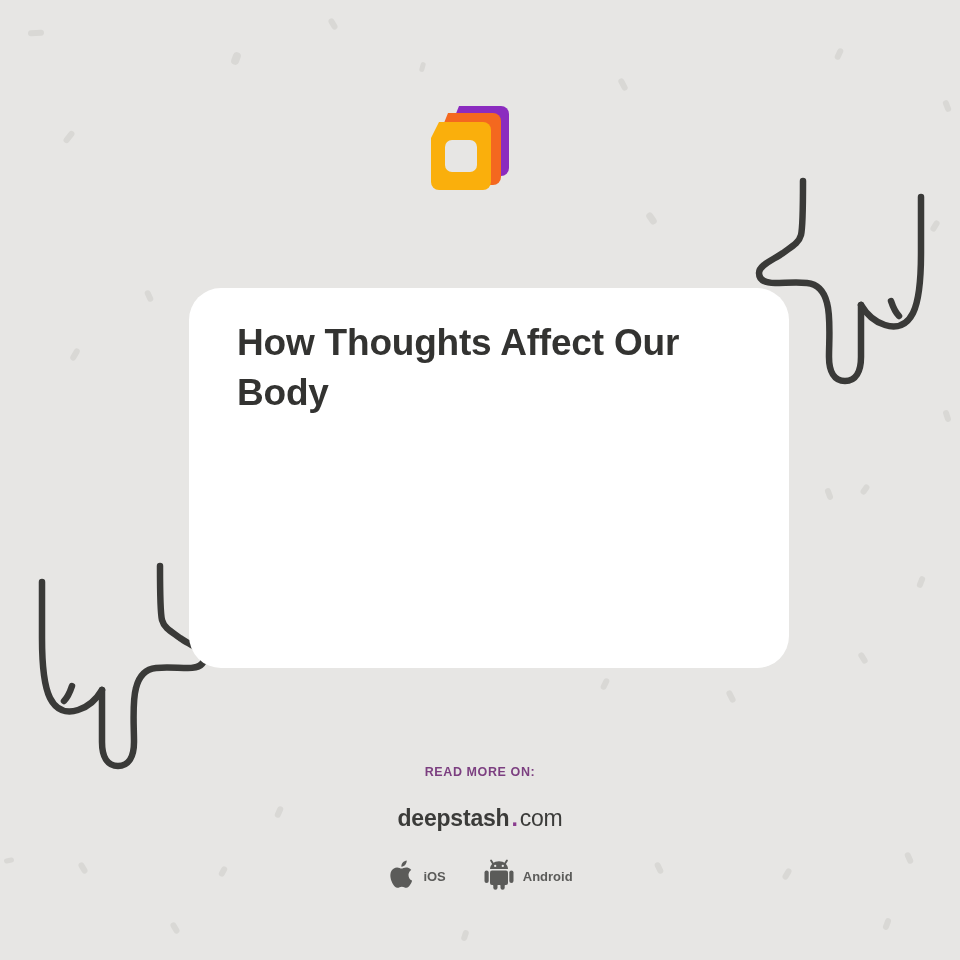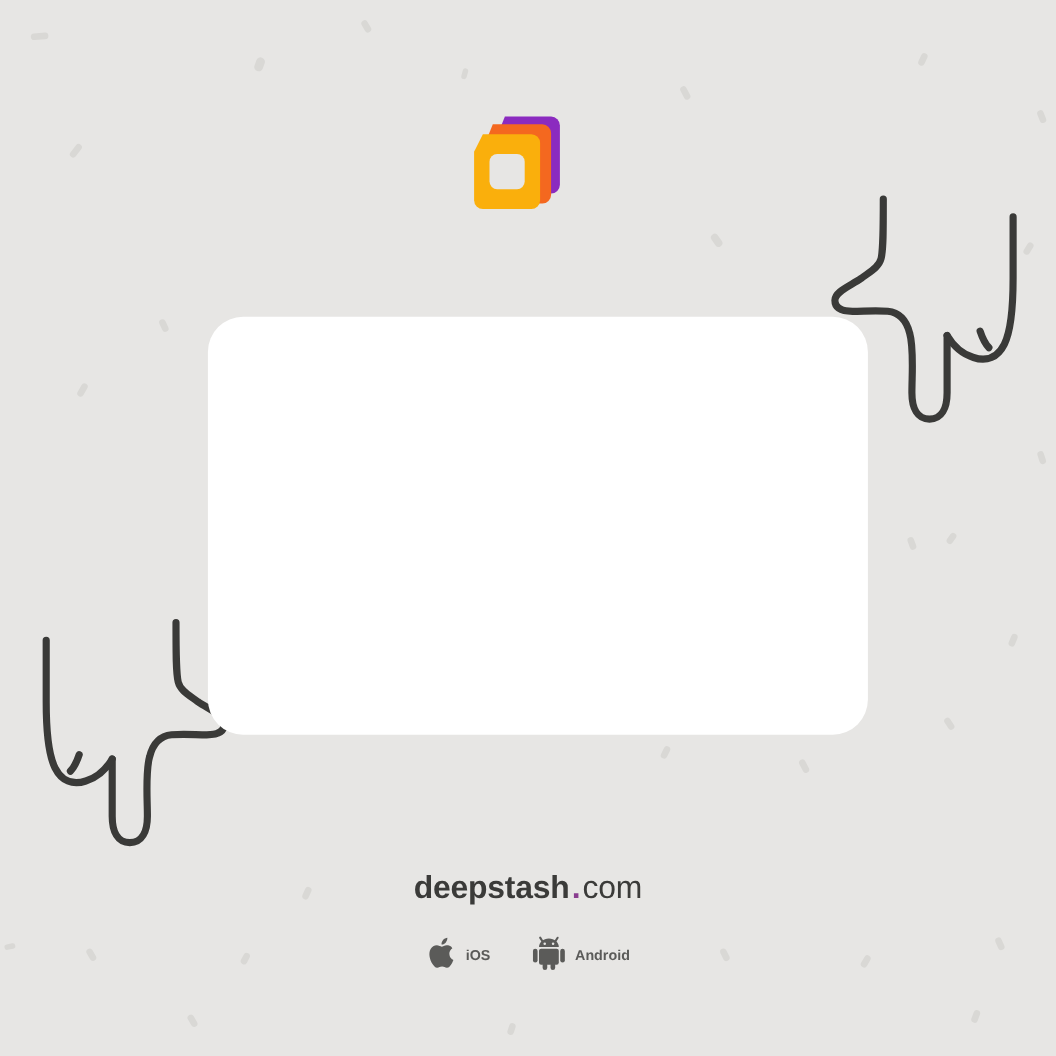--- a/index.html
+++ b/index.html
@@ -127,21 +127,21 @@
   }
   #read-more-label {
     font-size: 12.5px;
     font-weight: bold;
     letter-spacing: 0.6px;
     color: #7c3f80;
     margin: 0;
   }
   #wordmark {
     margin-top: 28px;
-    font-size: 29px;
+    font-size: 23px;
     color: #3b3b39;
     letter-spacing: -0.2px;
     line-height: 1;
   }
   #wordmark-name { font-weight: bold; }
   #wordmark-dot  { color: #8a3d8f; font-weight: bold; padding: 0 2px; }
   #wordmark-tld  { font-weight: normal; }
 
   #store-badges {
     margin-top: 28px;
@@ -235,26 +235,28 @@
 
       <path d="M23 13 h45 a8 8 0 0 1 8 8 v56 a8 8 0 0 1 -8 8 h-45 a8 8 0 0 1 -8 -8 v-44 z" fill="#f4681f"></path>
 
       <path d="M14 22 h44 a8 8 0 0 1 8 8 v52 a8 8 0 0 1 -8 8 h-44 a8 8 0 0 1 -8 -8 v-44 z" fill="#faaf0c"></path>
       <rect x="20" y="40" width="32" height="32" rx="7" fill="#e7e6e4"></rect>
     </svg>
   </div>
 
   <div id="content-card">
     <div id="card-inner">
+      <h1 id="card-title">How Thoughts Affect Our Body</h1>
       <ul id="idea-list">
         </ul>
     </div>
   </div>
 
   <div id="footer">
+    <p id="read-more-label">READ MORE ON:</p>
 
     <div id="wordmark">
       <span id="wordmark-name">deepstash</span><span id="wordmark-dot">.</span><span id="wordmark-tld">com</span>
     </div>
 
     <div id="store-badges">
 
       <div class="store-badge">
         <span>
           <svg width="27" height="32" viewBox="0 0 27 32" fill="#5b5b59">

